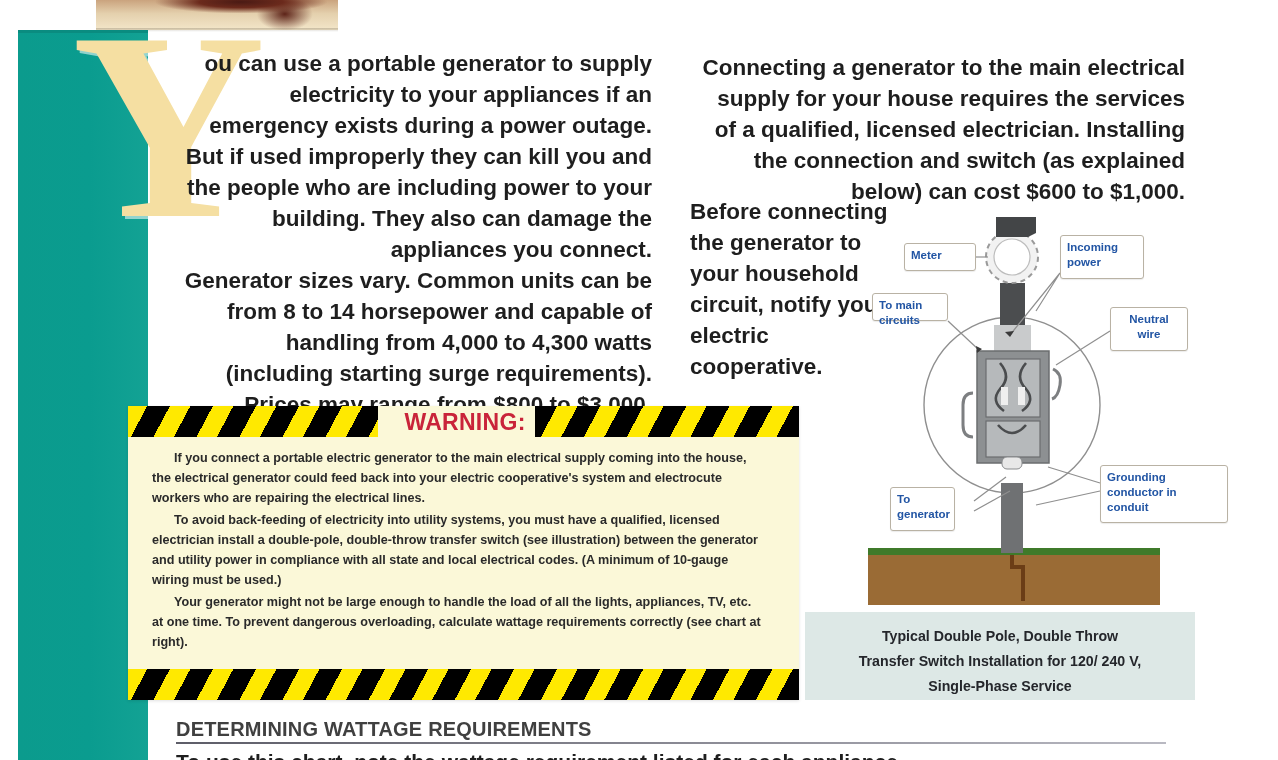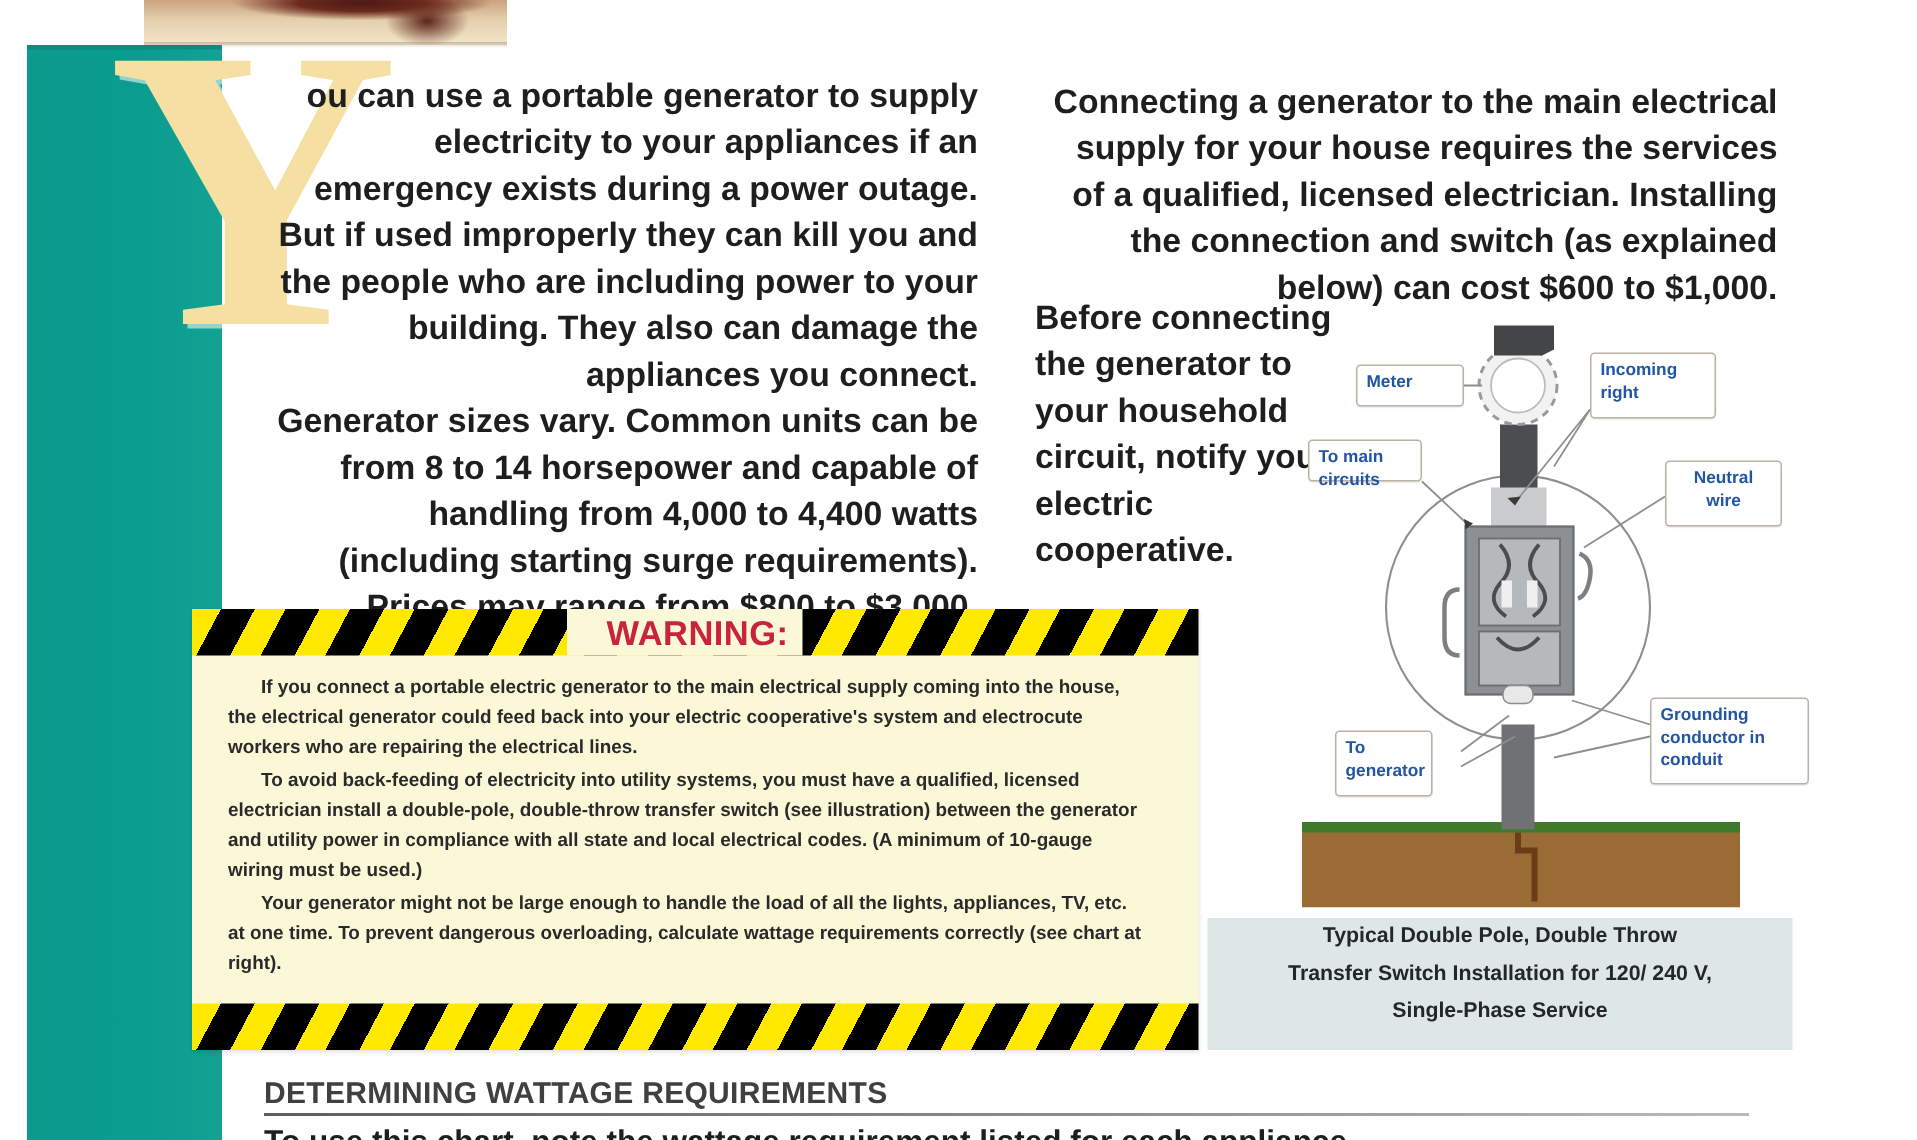--- a/index.html
+++ b/index.html
@@ -191,36 +191,37 @@
     line-height: 15px;
     padding: 4px 6px;
     box-sizing: border-box;
     box-shadow: 0 1px 1px rgba(0,0,0,.08);
   }
   #lbl-meter      { left: 44px;  top: 28px;  width: 72px;  height: 28px; }
   #lbl-incoming   { left: 200px; top: 20px;  width: 84px;  height: 44px; }
   #lbl-to-main    { left: 12px;  top: 78px;  width: 76px;  height: 28px; }
   #lbl-neutral    { left: 250px; top: 92px;  width: 78px;  height: 44px; text-align: center; }
   #lbl-to-gen     { left: 30px;  top: 272px; width: 65px;  height: 44px; }
-  #lbl-grounding  { left: 240px; top: 250px; width: 106px; height: 58px; }
+  #lbl-grounding  { left: 240px; top: 250px; width: 128px; height: 58px; }
 
   
   #diagram-caption {
     position: absolute;
     left: 805px;
     top: 612px;
     width: 390px;
     height: 88px;
     background: #dde8e6;
     color: #24262b;
     font-family: "Liberation Sans", sans-serif;
     font-weight: bold;
     font-size: 14.2px;
     line-height: 25px;
     text-align: center;
+    padding-top: 12px;
     box-sizing: border-box;
   }
 
   
   #section-heading {
     position: absolute;
     left: 176px;
     top: 718px;
     width: 1000px;
     color: #404040;
@@ -258,21 +259,21 @@
 <div id="photo-strip"></div>
 <div id="photo-strip-shadow"></div>
 
 <div id="teal-bar"></div>
 <div id="teal-bar-cap"></div>
 
 <div id="dropcap-y">Y</div>
 
 <div class="col" id="col-left">
   <p class="p1">ou can use a portable generator to supply electricity to your appliances if an emergency exists during a power outage. But if used improperly they can kill you and the people who are including power to your building. They also can damage the appliances you connect.</p>
-  <p class="p2">Generator sizes vary. Common units can be from 8 to 14 horsepower and capable of handling from 4,000 to 4,400 watts (including starting surge requirements). Prices may range from $800 to $3,000.</p>
+  <p class="p2">Generator sizes vary. Common units can be from 8 to 14 horsepower and capable of handling from 4,000 to 4,300 watts (including starting surge requirements). Prices may range from $800 to $3,000.</p>
 </div>
 
 <div class="col" id="col-right-top">
   <p>Connecting a generator to the main electrical supply for your house requires the services of a qualified, licensed electrician. Installing the connection and switch (as explained below) can cost $600 to $1,000.</p>
 </div>
 
 <div class="col" id="col-right-narrow">
   <p>Before connecting the generator to your household circuit, notify your electric cooperative.</p>
 </div>
 
@@ -330,21 +331,21 @@
     <path d="M88 106 L120 136" stroke="#8f8f8f" stroke-width="1.2" fill="none"></path>
     <path d="M250 116 L196 150" stroke="#8f8f8f" stroke-width="1.2" fill="none"></path>
     <path d="M114 286 L146 262 M114 296 L150 276" stroke="#8f8f8f" stroke-width="1.2" fill="none"></path>
     <path d="M240 268 L188 252 M240 276 L176 290" stroke="#8f8f8f" stroke-width="1.2" fill="none"></path>
 
     <path d="M122 134 l-6 -3 l1 7 z" fill="#3a3a3a"></path>
     <path d="M150 122 l-5 -5 l9 -1 z" fill="#3a3a3a"></path>
   </svg>
 
   <div class="cal-label" id="lbl-meter">Meter</div>
-  <div class="cal-label" id="lbl-incoming">Incoming right</div>
+  <div class="cal-label" id="lbl-incoming">Incoming power</div>
   <div class="cal-label" id="lbl-to-main">To main circuits</div>
   <div class="cal-label" id="lbl-neutral">Neutral wire</div>
   <div class="cal-label" id="lbl-to-gen">To generator</div>
   <div class="cal-label" id="lbl-grounding">Grounding conductor in conduit</div>
 </div>
 
 <div id="diagram-caption">
   <div>Typical Double Pole, Double Throw</div>
   <div>Transfer Switch Installation for 120/ 240 V,</div>
   <div>Single-Phase Service</div>

